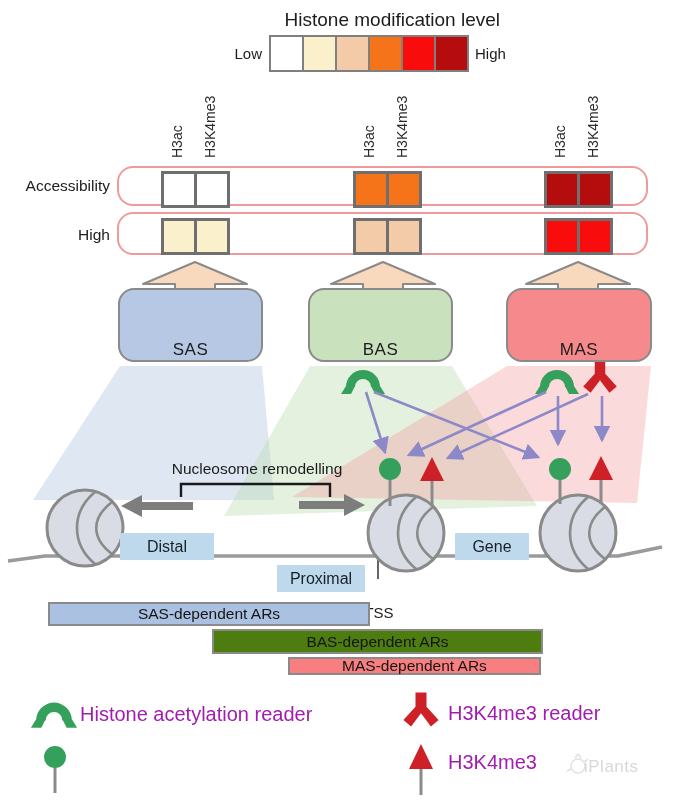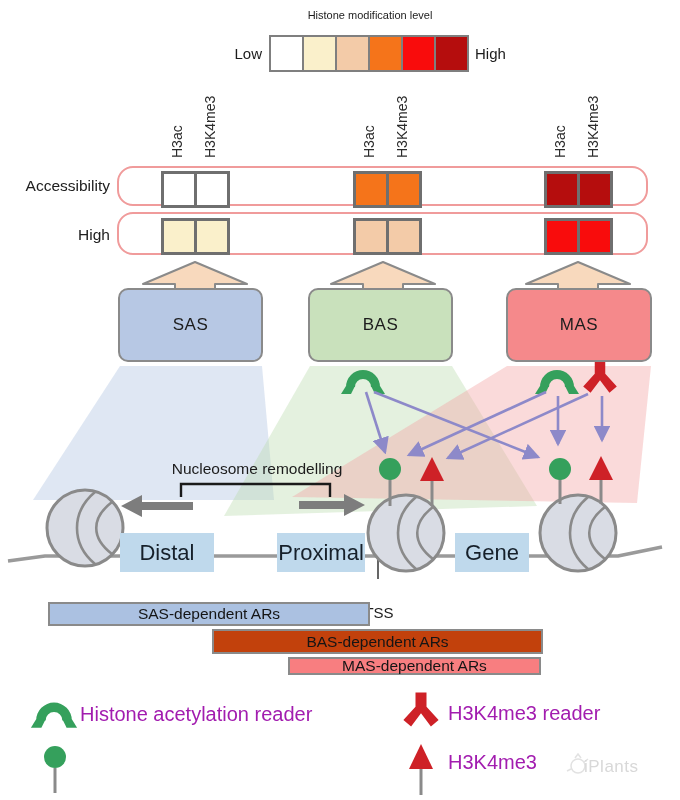--- a/index.html
+++ b/index.html
@@ -1,36 +1,36 @@
 <!DOCTYPE html>
 <html><head>
 <meta charset="utf-8">
 <style>
   html,body{margin:0;padding:0;background:#ffffff;}
   .canvas{position:relative;width:680px;height:800px;background:#ffffff;overflow:hidden;
           font-family:"Liberation Sans", sans-serif;color:#1c1c1c;}
   .layer{position:absolute;left:0;top:0;}
   .abs{position:absolute;}
   .ctr{text-align:center;}
-  .title{font-size:11px;color:#1c1c1c;}
+  .title{font-size:19px;color:#1c1c1c;text-align:right;}
   .scale-strip{display:flex;border:2.5px solid #7f7f7f;box-sizing:border-box;}
   .scale-cell{flex:1;border-left:2.5px solid #7f7f7f;}
   .scale-cell:first-child{border-left:none;}
   .vlabel{position:absolute;transform:rotate(-90deg);transform-origin:0 0;
           white-space:nowrap;font-size:14px;color:#2b2b2b;line-height:16px;}
   .rowbox{position:absolute;border:2px solid #f09b9b;border-radius:16px;box-sizing:border-box;background:#fff;}
   .rowlabel{position:absolute;font-size:15.5px;color:#202020;width:110px;text-align:right;}
   .pair{position:absolute;display:flex;border:3px solid #6f6f6f;box-sizing:content-box;}
   .pcell{width:30px;height:31px;border-left:3px solid #6f6f6f;}
   .pcell:first-child{border-left:none;}
-  .complex{position:absolute;width:145px;height:74px;border:2.5px solid #8a8a8a;border-radius:10px;
-           box-sizing:border-box;display:flex;align-items:center;justify-content:center;
+  .complex{position:absolute;width:145px;height:74px;border:2.5px solid #8a8a8a;border-radius:16px;
+           box-sizing:border-box;display:flex;align-items:flex-end;justify-content:center;
            font-size:17px;letter-spacing:.5px;color:#1d1d1d;}
-  .region{position:absolute;height:39px;background:#bfd9ec;display:flex;align-items:center;
-          justify-content:center;font-size:22px;color:#16202a;}
+  .region{position:absolute;height:27px;background:#bfd9ec;display:flex;align-items:center;
+          justify-content:center;font-size:16px;color:#16202a;}
   .bar{position:absolute;border:2.5px solid #8a8a8a;box-sizing:border-box;display:flex;
        align-items:center;justify-content:center;font-size:15.5px;color:#151515;}
   .small{font-size:15px;}
   .leglabel{position:absolute;font-size:20px;color:#a21caf;}
   .watermark{position:absolute;font-size:17px;color:#d8d8d8;letter-spacing:.5px;}
 </style>
 </head>
 <body>
 
 <div class="canvas">
@@ -199,33 +199,33 @@
   </div>
   <div class="complex" style="left: 506px; top: 288px; width: 146px; background-color: rgb(245, 137, 139);">
     <span>MAS</span>
   </div>
 
   <div class="abs ctr" style="left:137px;top:460px;width:240px;font-size:15.5px;">Nucleosome remodelling</div>
 
   <div class="region" style="left:120px;top:533px;width:94px;">
     <span>Distal</span>
   </div>
-  <div class="region" style="left:277px;top:533px;width:88px;">
+  <div class="region" style="left:277px;top:565px;width:88px;">
     <span>Proximal</span>
   </div>
   <div class="region" style="left:455px;top:533px;width:74px;">
     <span>Gene</span>
   </div>
 
   <div class="abs ctr small" style="left:357px;top:580px;width:44px;margin-top:24px;">TSS</div>
 
   <div class="bar" style="left: 48px; top: 602px; width: 322px; height: 24px; background-color: rgb(171, 193, 225);">
     <span>SAS-dependent ARs</span>
   </div>
-  <div class="bar" style="left: 212px; top: 629px; width: 331px; height: 25px; background-color: #c2410c;">
+  <div class="bar" style="left: 212px; top: 629px; width: 331px; height: 25px; background-color: #4d7c0f;">
     <span>BAS-dependent ARs</span>
   </div>
   <div class="bar" style="left: 288px; top: 657px; width: 253px; height: 18px; background-color: rgb(248, 126, 128);">
     <span>MAS-dependent ARs</span>
   </div>
 
   <div class="leglabel" style="left:80px;top:703px;">Histone acetylation reader</div>
   <div class="leglabel" style="left:448px;top:702px;">H3K4me3 reader</div>
   <div class="leglabel" style="left:448px;top:751px;">H3K4me3</div>
 

